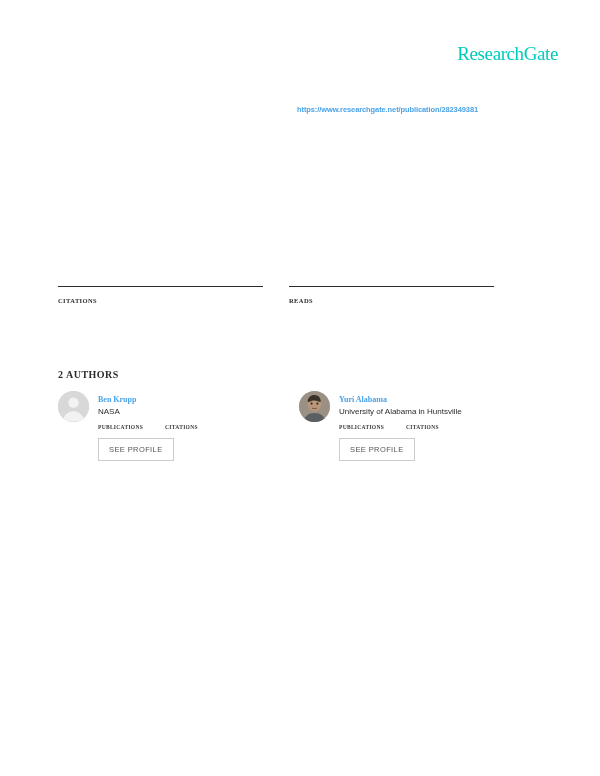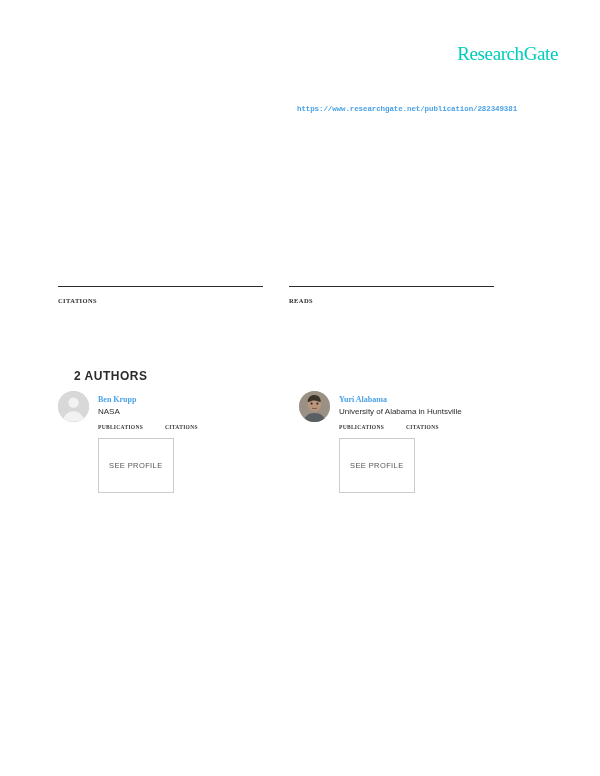--- a/index.html
+++ b/index.html
@@ -30,21 +30,21 @@
     letter-spacing: -0.4px;
     color: #00ccbb;
     line-height: 1;
     white-space: nowrap;
   }
 
   .pub-url {
     position: absolute;
     top: 105px;
     left: 297px;
-    font-family: Liberation Mono, monospace;
+    font-family: Liberation Sans, sans-serif;
     font-weight: bold;
     font-size: 7.5px;
     letter-spacing: -0.1px;
     color: #4ba3e8;
     text-decoration: none;
     white-space: nowrap;
   }
 
   
   .meta {
@@ -104,24 +104,24 @@
   .stat-value {
     font-family: "Liberation Serif", serif;
     font-size: 9px;
     color: #2b2b2b;
   }
 
   
   .authors-heading {
     position: absolute;
     top: 369px;
-    left: 74px;
-    font-family: Liberation Sans, sans-serif;
-    font-weight: bold;
-    font-size: 12px;
+    left: 58px;
+    font-family: Liberation Serif, serif;
+    font-weight: bold;
+    font-size: 10px;
     letter-spacing: 0.5px;
     color: #2b2b2b;
     text-transform: uppercase;
   }
 
   .authors {
     position: absolute;
     top: 391px;
     left: 58px;
     width: 470px;
@@ -194,21 +194,21 @@
   }
 
   .see-profile {
     display: inline-block;
     border: 1px solid #cccccc;
     background: #ffffff;
     color: #555555;
     font-family: "Liberation Sans", sans-serif;
     font-size: 7.5px;
     letter-spacing: 0.4px;
-    padding: 22px 10px;
+    padding: 6px 10px;
     cursor: pointer;
     white-space: nowrap;
   }
 </style>
 </head>
 <body>
 
 <div class="page">
 
   <div class="rg-logo">ResearchGate</div>

